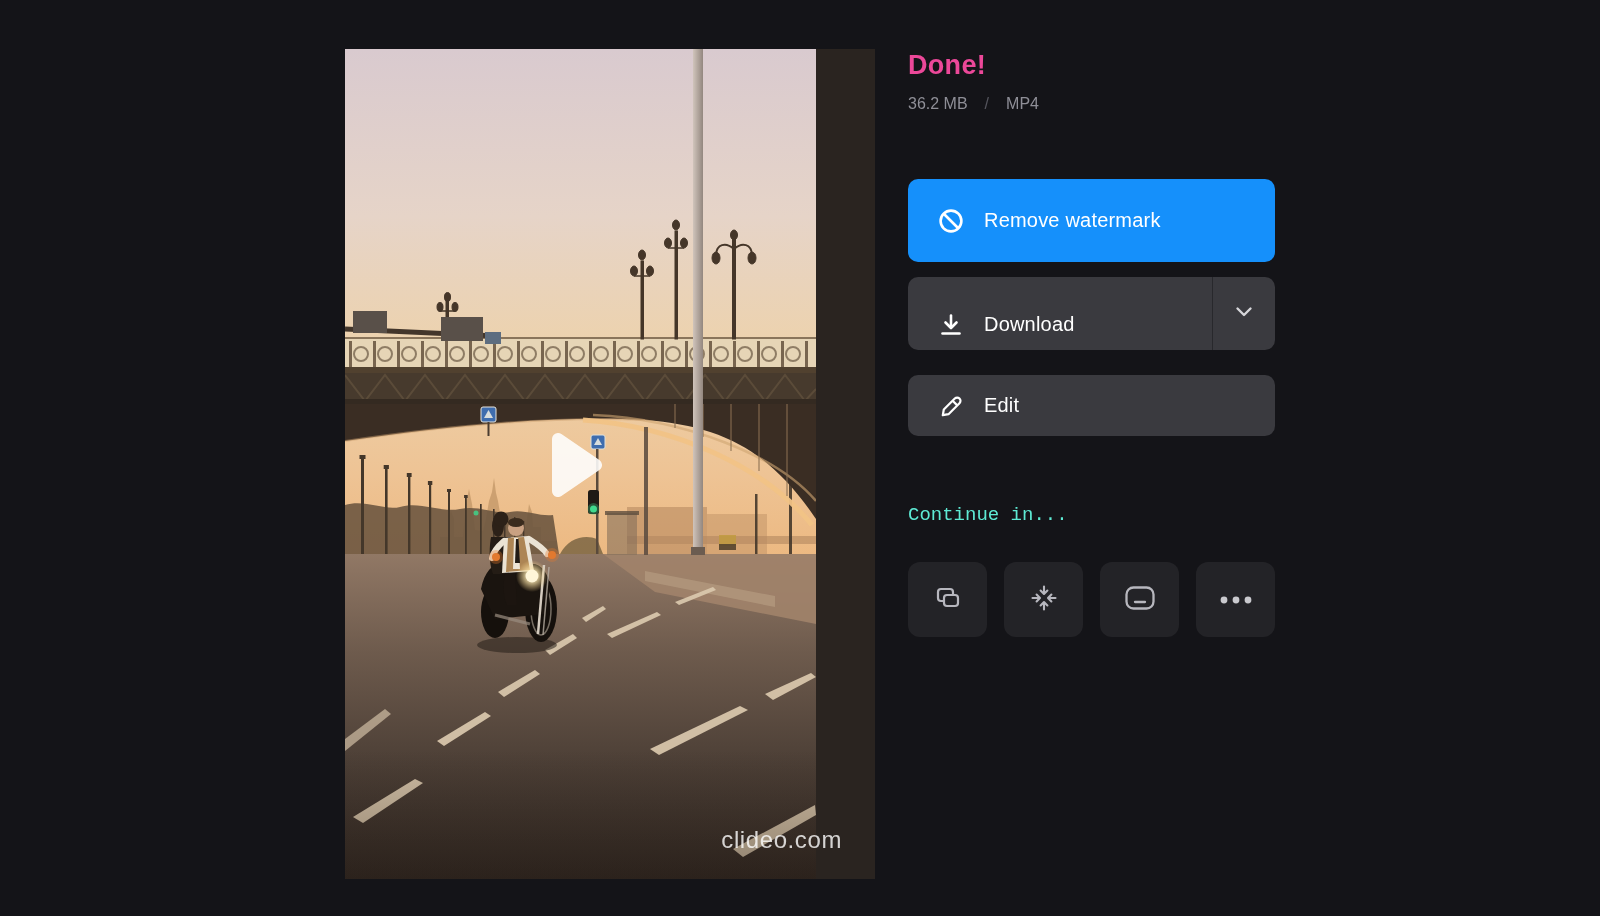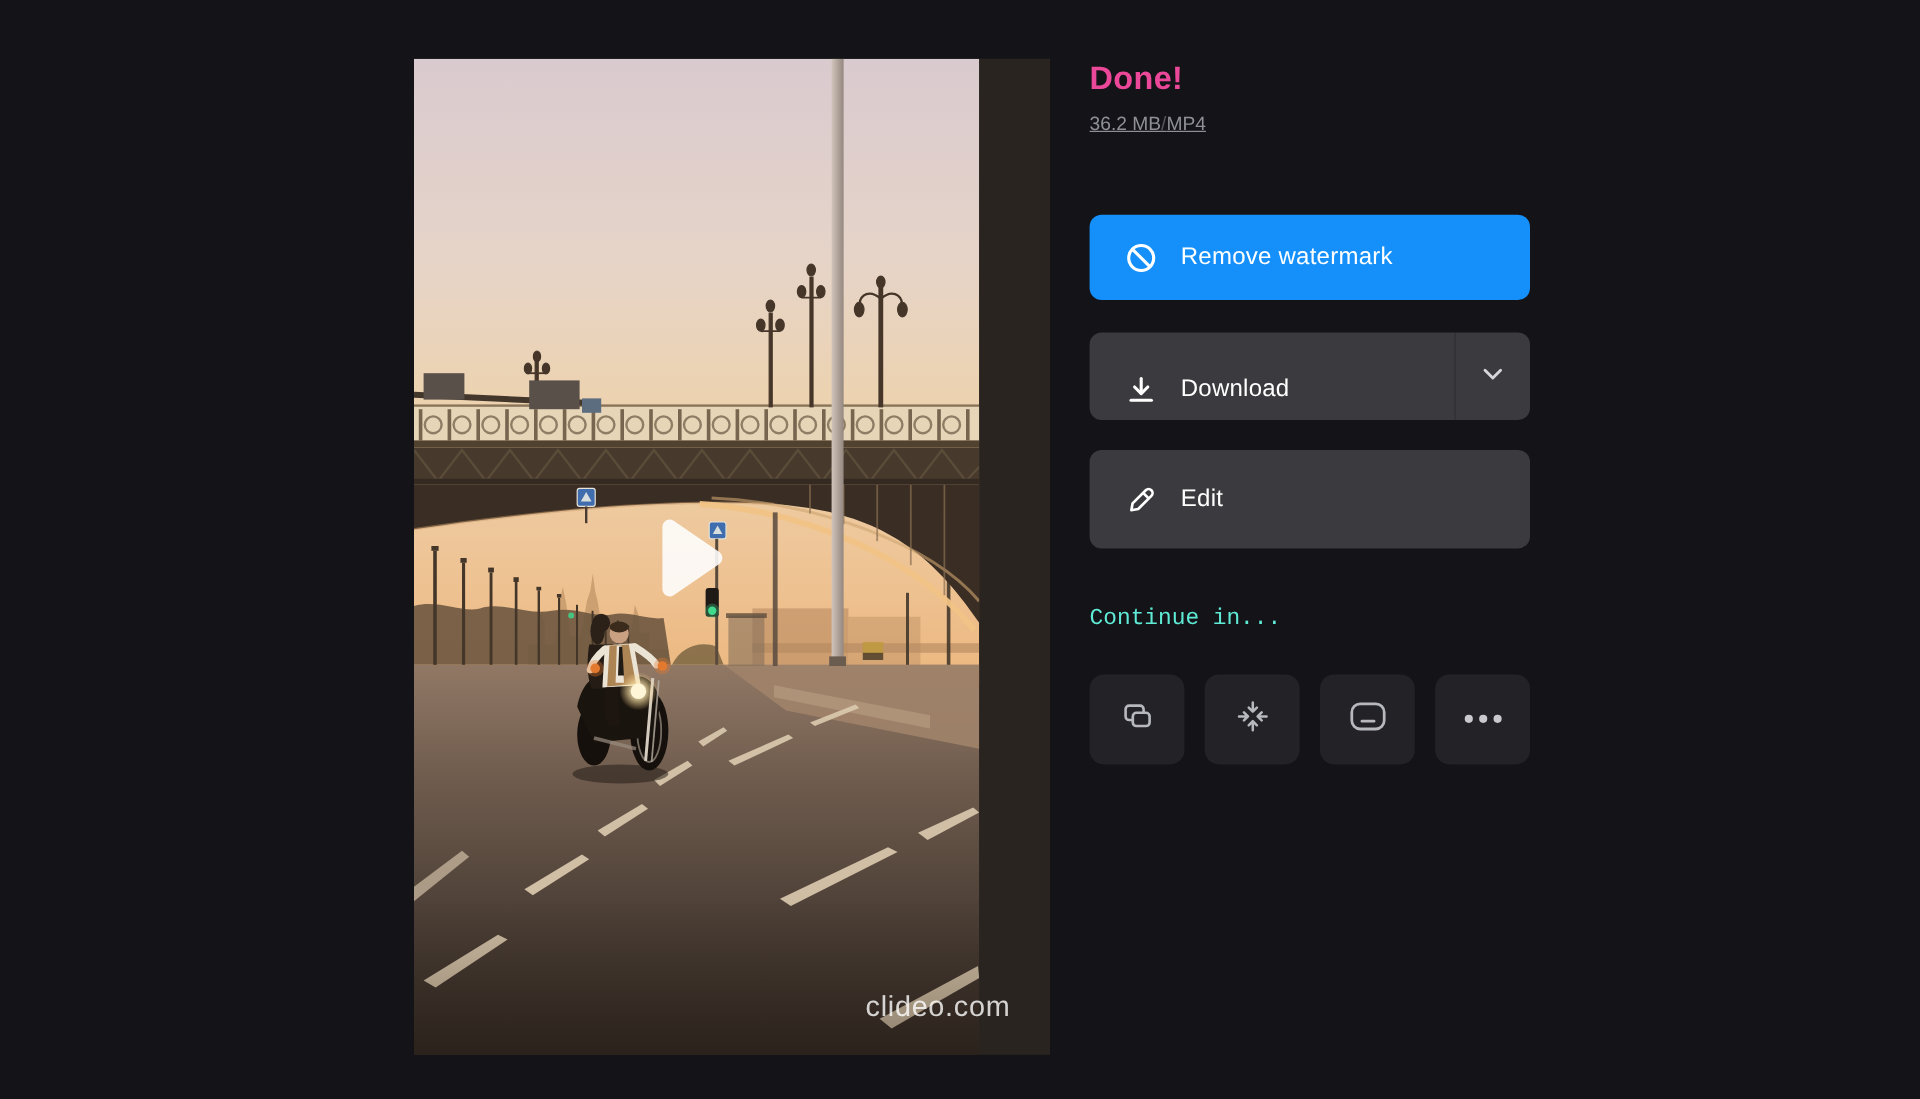--- a/index.html
+++ b/index.html
@@ -26,38 +26,38 @@
     color:rgba(255,255,255,.8);
   }
 
   
   .page-title{
     position:absolute;left:908px;top:50px;
     font-size:27px;font-weight:700;color:#ec4899;letter-spacing:.3px;
   }
   .file-meta{
     position:absolute;left:908px;top:95px;
-    font-size:16px;color:#8f8f97;display:flex;gap:0;align-items:center;text-decoration:underline;
+    font-size:16px;color:#8f8f97;display:flex;gap:17px;align-items:center;
   }
   .file-meta .divider{color:#56565e;}
 
   .btn{
     position:absolute;left:908px;width:367px;border-radius:10px;
     display:flex;align-items:center;box-sizing:border-box;
     color:#fff;font-size:20px;font-weight:500;cursor:pointer;letter-spacing:.2px;
   }
   .btn .ic{display:flex;align-items:center;justify-content:center;width:28px;margin-right:19px;}
-  .btn-primary{top:179px;height:71px;background:#1590fb;padding-left:29px;}
+  .btn-primary{top:179px;height:83px;background:#1590fb;padding-left:29px;}
   .btn-split{top:277px;height:73px;background:#3a3a3f;padding:0;}
   .split-main{flex:1;height:100%;display:flex;align-items:center;padding-left:29px;box-sizing:border-box;margin-top:22px;}
   .split-caret{
     width:62px;height:100%;border-left:1px solid #28282c;
     display:flex;align-items:center;justify-content:center;border-radius:0 10px 10px 0;
   }
-  .btn-edit{top:375px;height:82px;background:#3a3a3f;padding-left:29px;}
+  .btn-edit{top:375px;height:61px;background:#3a3a3f;padding-left:29px;}
 
   .continue-label{
     position:absolute;left:908px;top:504px;
     font-size:19px;color:#5eead4;font-family:Liberation Mono, monospace;
   }
   .icon-row{
     position:absolute;left:908px;top:562px;width:367px;
     display:flex;justify-content:space-between;
   }
   .icon-btn{

